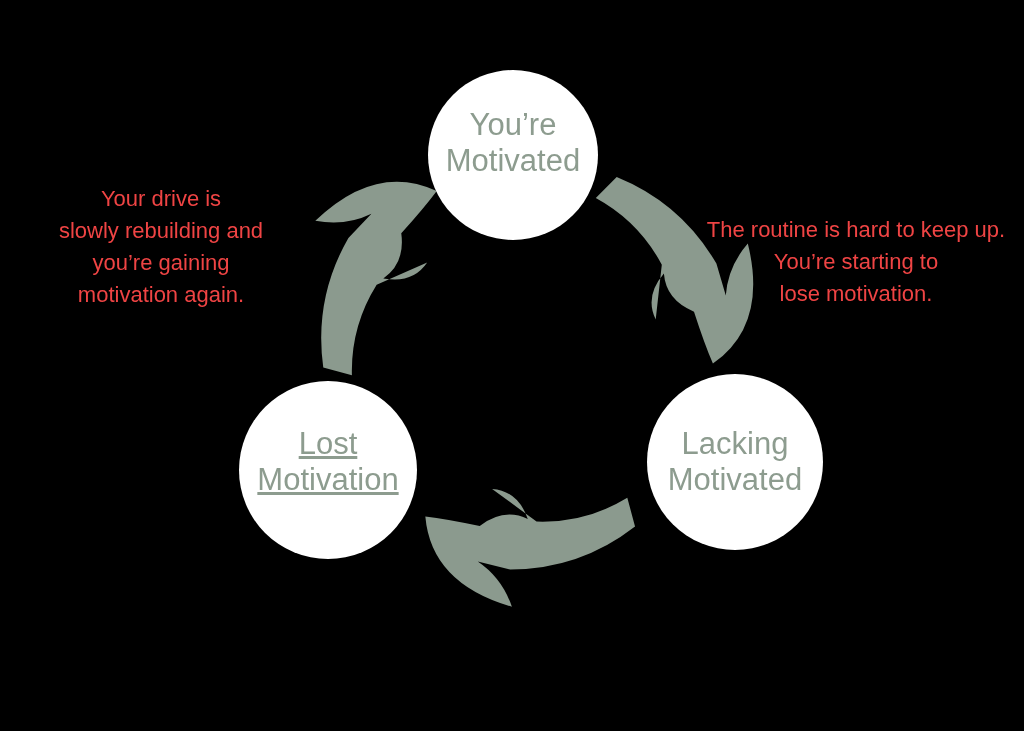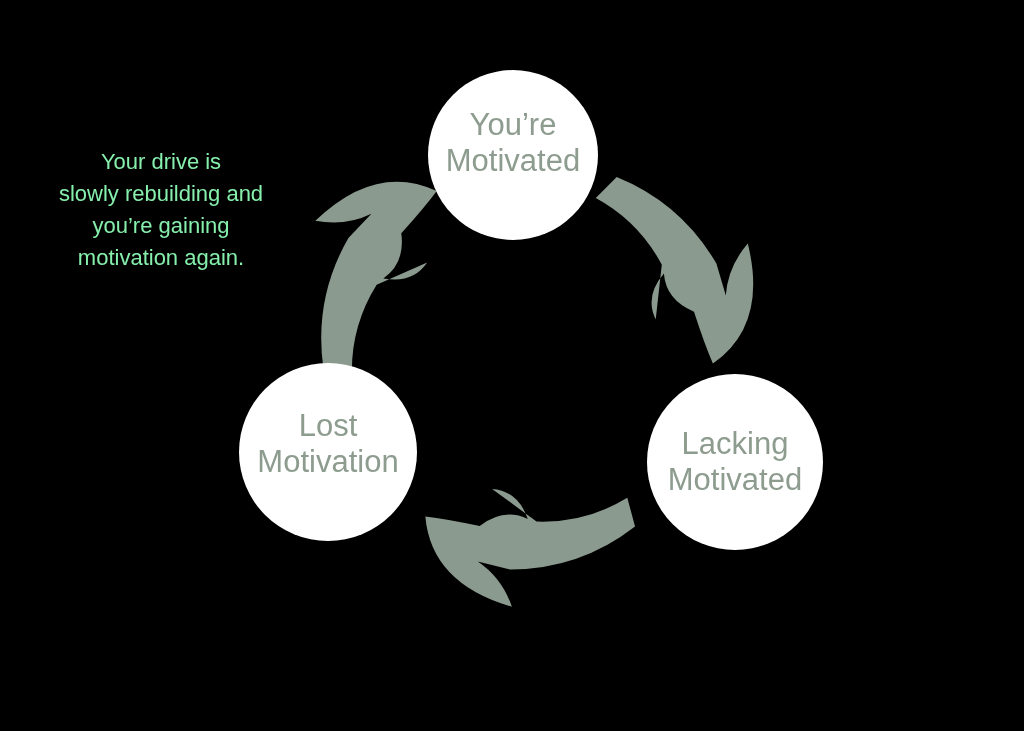--- a/index.html
+++ b/index.html
@@ -19,30 +19,31 @@
     border-radius:50%;
     display:flex;align-items:center;justify-content:center;
     text-align:center;
     color:#8d9c8f;
     font-size:31px;
     line-height:36px;
     white-space:pre-line;
   }
   .node-top   {left:428px;top:70px; width:170px;height:170px;}
   .node-right {left:647px;top:374px;width:176px;height:176px;}
-  .node-left  {left:239px;top:363px;width:178px;height:178px;}
+  .node-left  {left:239px;top:381px;width:178px;height:178px;text-decoration:underline;}
   .node-top   .node-label{transform:translateY(-12px);}
   .node-left  .node-label{transform:translateY(-8px);}
   .annotation{
     position:absolute;
-    color:#86efac;
+    color:#ef4444;
     font-size:22px;
     line-height:32px;
     text-align:center;
     white-space:pre-line;
+    margin-top:37px;
   }
   .annotation-left  {left:38px; top:146px;width:246px;}
   .annotation-right {left:700px;top:177px;width:312px;}
   .annotation-bottom{left:388px;top:612px;width:302px;}
 </style>
 </head>
 <body>
 
 <div class="stage">
 
@@ -75,20 +76,23 @@
   <div class="node node-right">
     <span class="node-label">Lacking
 Motivated</span>
   </div>
 
   <div class="node node-left">
     <span class="node-label">Lost
 Motivation</span>
   </div>
 
+  <div class="annotation annotation-right">The routine is hard to keep up.
+You’re starting to
+lose motivation.</div>
 
 
   <div class="annotation annotation-left">Your drive is
 slowly rebuilding and
 you’re gaining
 motivation again.</div>
 
 </div>
 
 </body></html>

